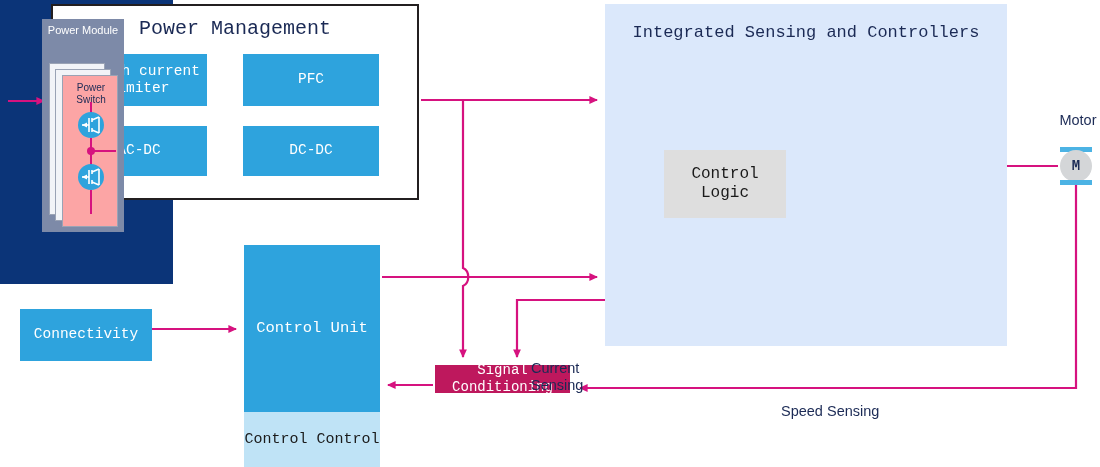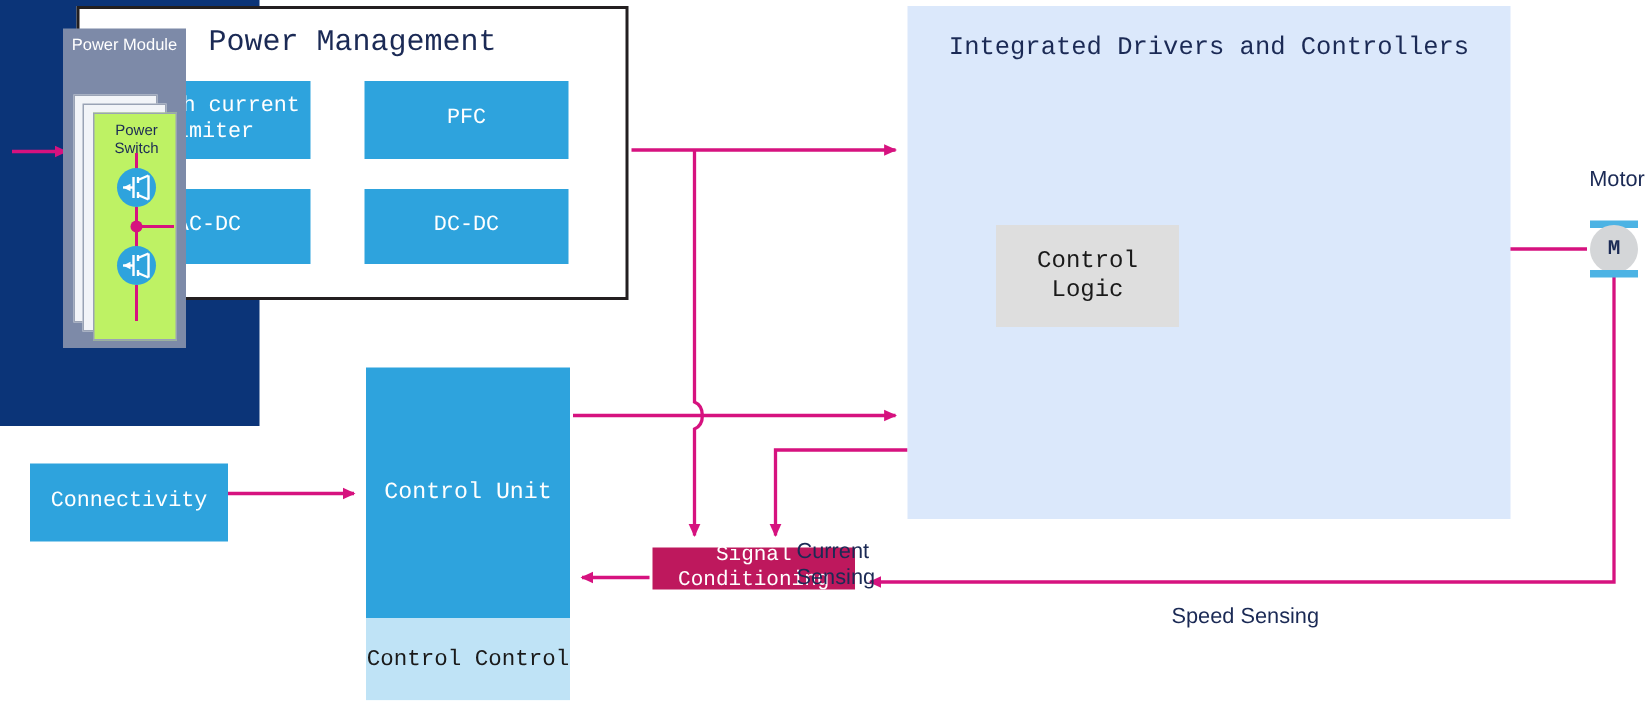--- a/index.html
+++ b/index.html
@@ -81,21 +81,21 @@
     color: #ffffff; font-size: 11px; text-align: center; line-height: 1.25;
   }
   .sheet {
     position: absolute;
     background: #f2f4f8;
     border: 1px solid #9aa3b5;
     box-sizing: border-box;
   }
   #sheet-a { left: 7px;  top: 44px; width: 56px; height: 152px; }
   #sheet-b { left: 13px; top: 50px; width: 56px; height: 152px; }
-  #sheet-c { left: 20px; top: 56px; width: 56px; height: 152px; background:#bef264; }
+  #sheet-c { left: 20px; top: 56px; width: 56px; height: 152px; background:#fca5a5; }
   #psw-label {
     position: absolute; left: 0; top: 6px; width: 56px;
     color: #1b2a55; font-size: 10px; text-align: center; line-height: 1.2;
   }
   .fet {
     position: absolute;
     width: 26px; height: 26px; border-radius: 50%;
     background: #2ea3dd;
     left: 15px;
   }
@@ -207,21 +207,21 @@
 
   <div class="blk" id="pm-frame"></div>
   <div class="blk" id="pm-title">Power Management</div>
 
   <div class="blk pm-sub" id="pm-inrush">Inrush current limiter</div>
   <div class="blk pm-sub" id="pm-pfc">PFC</div>
   <div class="blk pm-sub" id="pm-acdc">AC-DC</div>
   <div class="blk pm-sub" id="pm-dcdc">DC-DC</div>
 
   <div class="blk" id="idc-panel"></div>
-  <div class="blk" id="idc-title">Integrated Drivers and Controllers</div>
+  <div class="blk" id="idc-title">Integrated Sensing and Controllers</div>
   <div class="blk" id="ctrl-logic">Control Logic</div>
 
   <div id="navy-box">
     <div id="pmod-card">
       <div id="pmod-label">Power Module</div>
       <div class="sheet" id="sheet-a"></div>
       <div class="sheet" id="sheet-b"></div>
       <div class="sheet" id="sheet-c">
         <div id="psw-label">Power Switch</div>
         <div class="fetwire" id="fw-1"></div>

